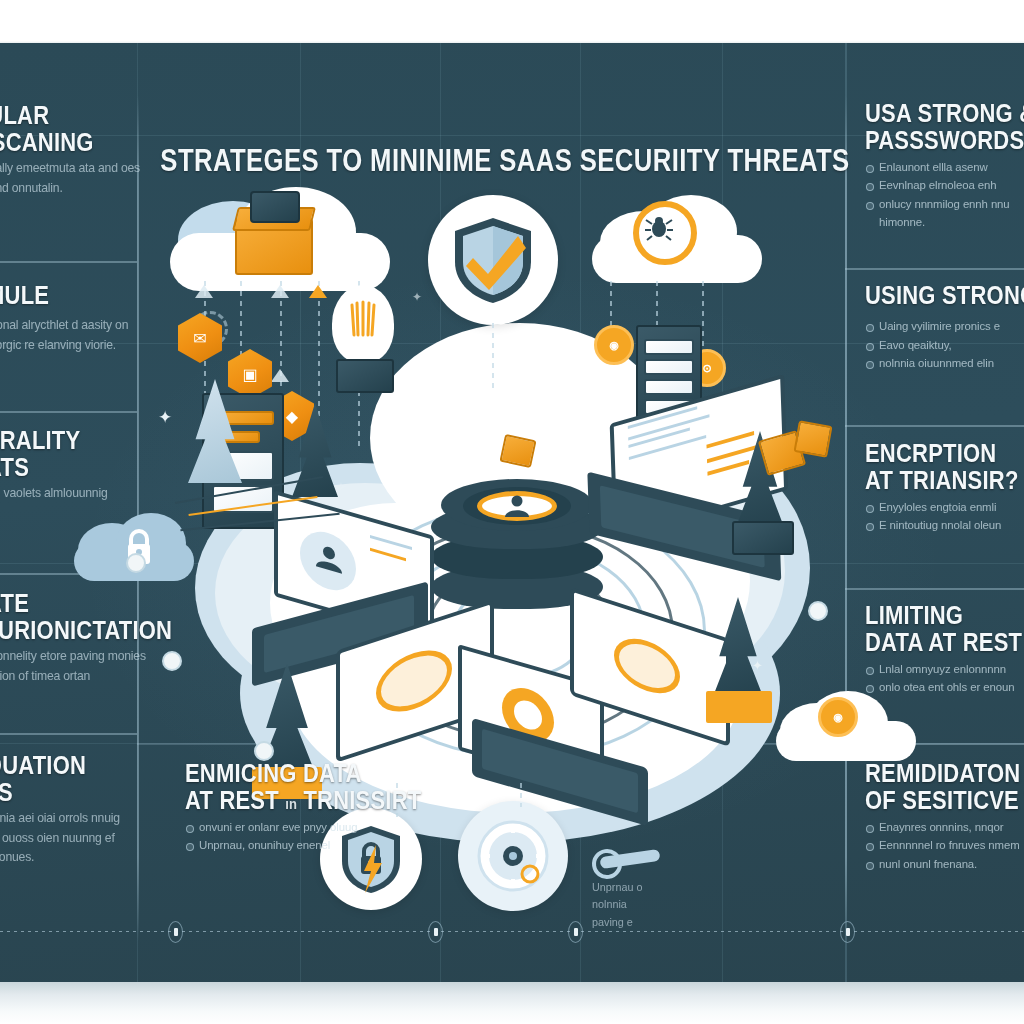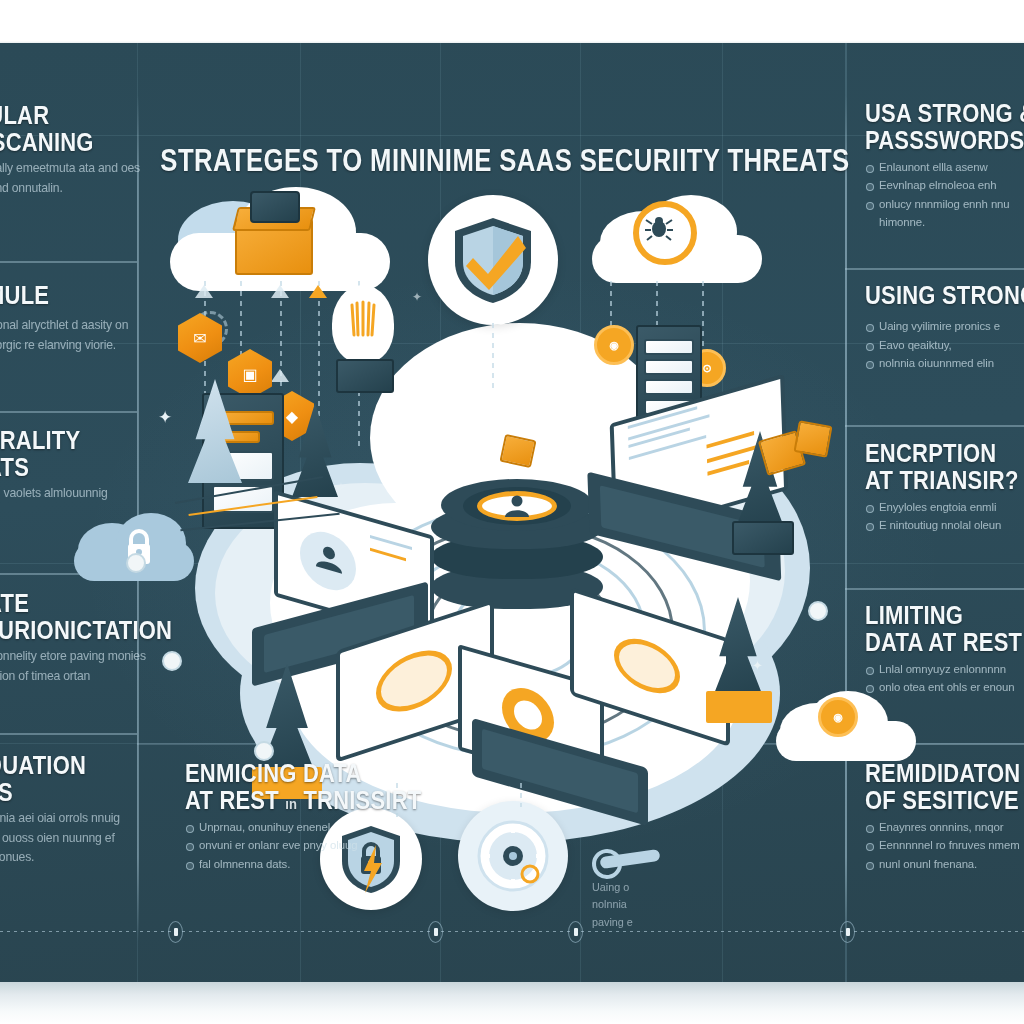--- a/index.html
+++ b/index.html
@@ -429,21 +429,21 @@
         <path d="M39 7 V16 M39 62 V71 M7 39 H16 M62 39 H71" stroke="#ffffff" stroke-width="4"></path>
         <circle cx="56" cy="57" r="8" fill="none" stroke="#f5a623" stroke-width="3"></circle>
       </svg>
     </div>
     <div style="position:absolute; left:600px; top:810px; width:60px; height:12px; background:#b9d4e4; border-radius:6px; transform:rotate(-8deg);"></div>
     <div style="position:absolute; left:592px; top:806px; width:22px; height:22px; border:4px solid #b9d4e4; border-radius:50%; transform:rotate(-8deg);"></div>
     <div class="connector" style="left:396px; top:740px; height:34px;"></div>
     <div class="connector" style="left:520px; top:740px; height:24px;"></div>
 
     <div style="position:absolute; left:592px; top:836px; width:150px; color:rgba(206,224,233,0.60); font-size:10.8px; line-height:1.6; filter:blur(0.5px);">
-      <div>Uaing o</div>
+      <div>Unprnau o</div>
       <div>nolnnia</div>
       <div>paving e</div>
     </div>
 
     <div class="block left" style="left:-30px; top:60px; width:170px;">
       <h3>
         <span>GULAR</span><br>
         <span>Y SCANING</span>
       </h3>
       <p class="blurb">ntinually emeetmuta ata and oes alon nd onnutalin.</p>
@@ -538,23 +538,22 @@
     </div>
 
     <div class="block left" style="left:185px; top:718px; width:260px;">
       <h3>
         <span>ENMICING DATA</span><br>
         <span>AT REST</span>
         <span style="font-size:13px; opacity:0.85;">ın</span>
         <span>TRNISSIRT</span>
       </h3>
       <ul>
+        <li>onvuni er onlanr eve pnyy oluug</li>
         <li>Unprnau, onunihuy enenel</li>
-        <li>onvuni er onlanr eve pnyy oluug</li>
-        <li>fal olmnenna dats.</li>
       </ul>
     </div>
 
     <div class="bot-dash" style="left:0;   top:888px; width:1024px;"></div>
     <div class="bot-marker" style="left:168px; top:878px;">
         <i></i>
       </div>
     <div class="bot-marker" style="left:428px; top:878px;">
         <i></i>
       </div>

